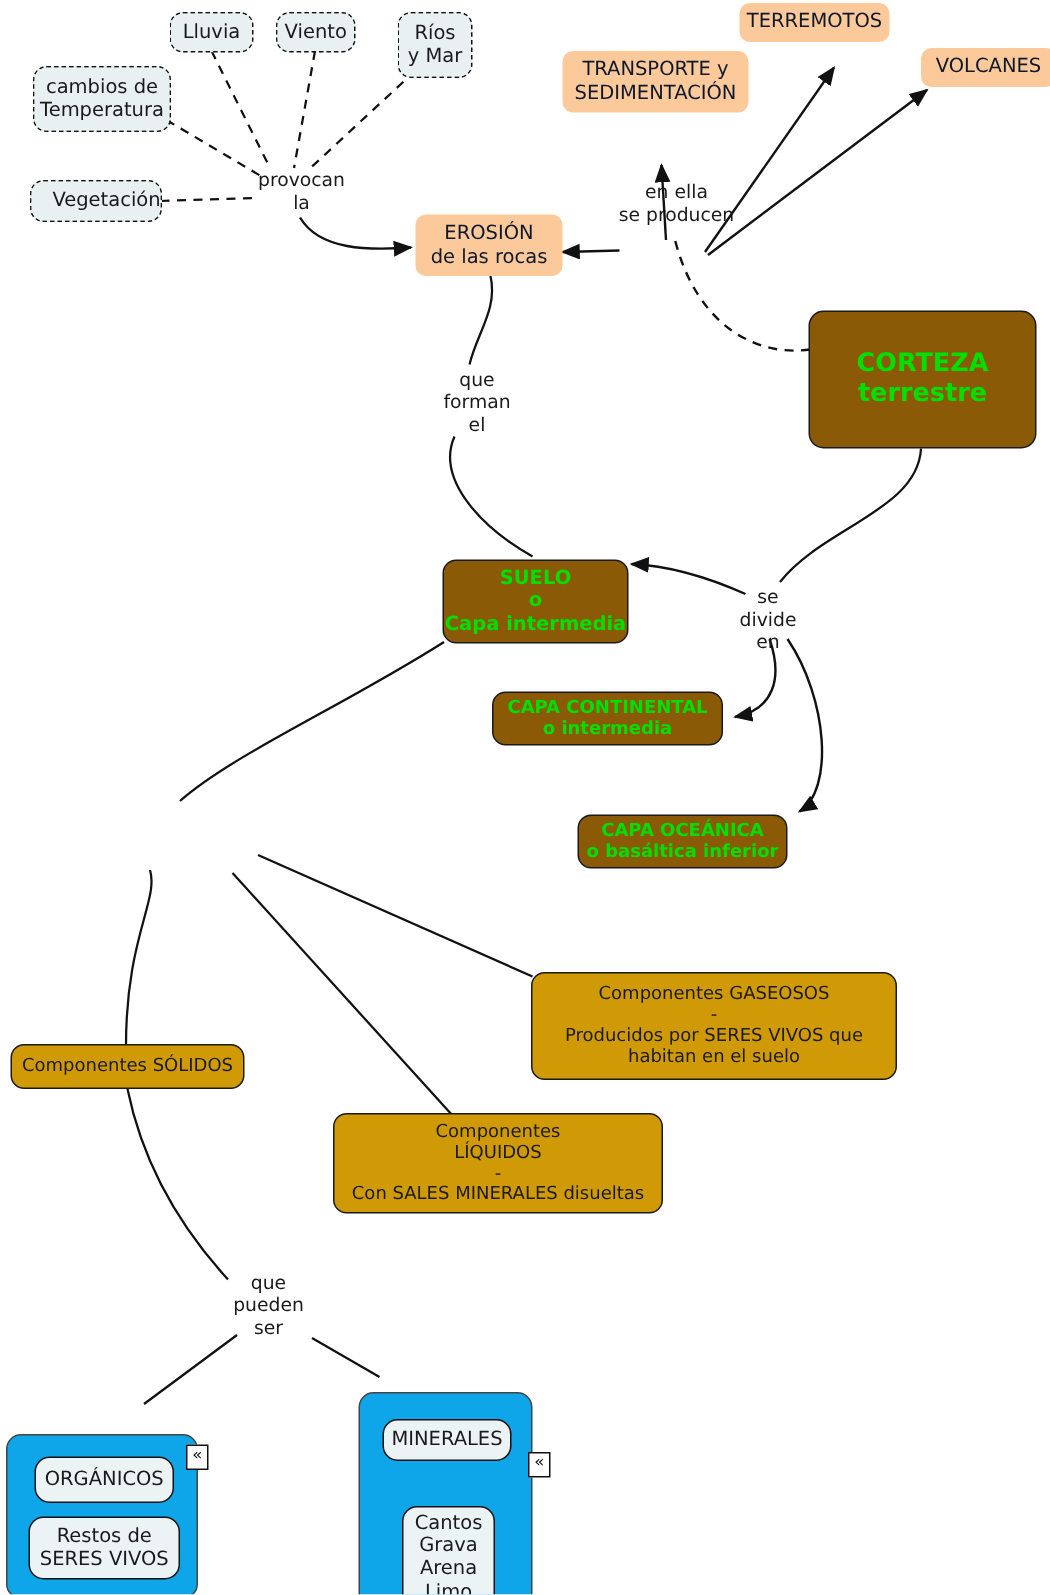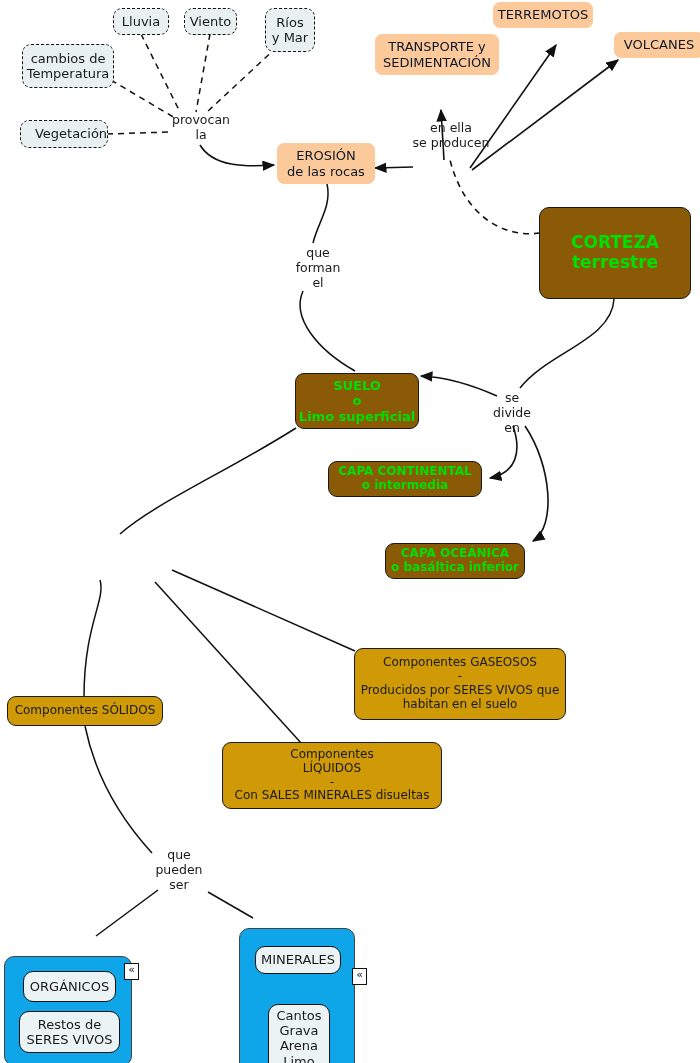--- a/index.html
+++ b/index.html
@@ -207,38 +207,38 @@
   </div>
 
   <div class="node n-brown big" style="left:539px;top:207px;width:152px;height:92px;">
     <span style="white-space:pre-line;">CORTEZA
 terrestre</span>
   </div>
 
   <div class="node n-brown med" style="left:295px;top:373px;width:124px;height:56px;">
     <span style="white-space:pre-line;">SUELO
 o
-Limo superficial</span>
+Capa intermedia</span>
   </div>
 
   <div class="node n-brown sm" style="left:328px;top:461px;width:154px;height:36px;">
     <span style="white-space:pre-line;">CAPA CONTINENTAL
 o intermedia</span>
   </div>
 
   <div class="node n-brown sm" style="left:385px;top:543px;width:140px;height:36px;">
     <span style="white-space:pre-line;">CAPA OCEÁNICA
 o basáltica inferior</span>
   </div>
 
   <div class="node n-gold" style="left:7px;top:696px;width:156px;height:30px;">
     <span style="white-space:pre-line;">Componentes SÓLIDOS</span>
   </div>
 
-  <div class="node n-gold" style="left:354px;top:648px;width:212px;height:72px;">
+  <div class="node n-gold" style="left:354px;top:648px;width:244px;height:72px;">
     <span style="white-space:pre-line;">Componentes GASEOSOS
 -
 Producidos por SERES VIVOS que
 habitan en el suelo</span>
   </div>
 
   <div class="node n-gold" style="left:222px;top:742px;width:220px;height:67px;">
     <span style="white-space:pre-line;">Componentes
 LÍQUIDOS
 -

